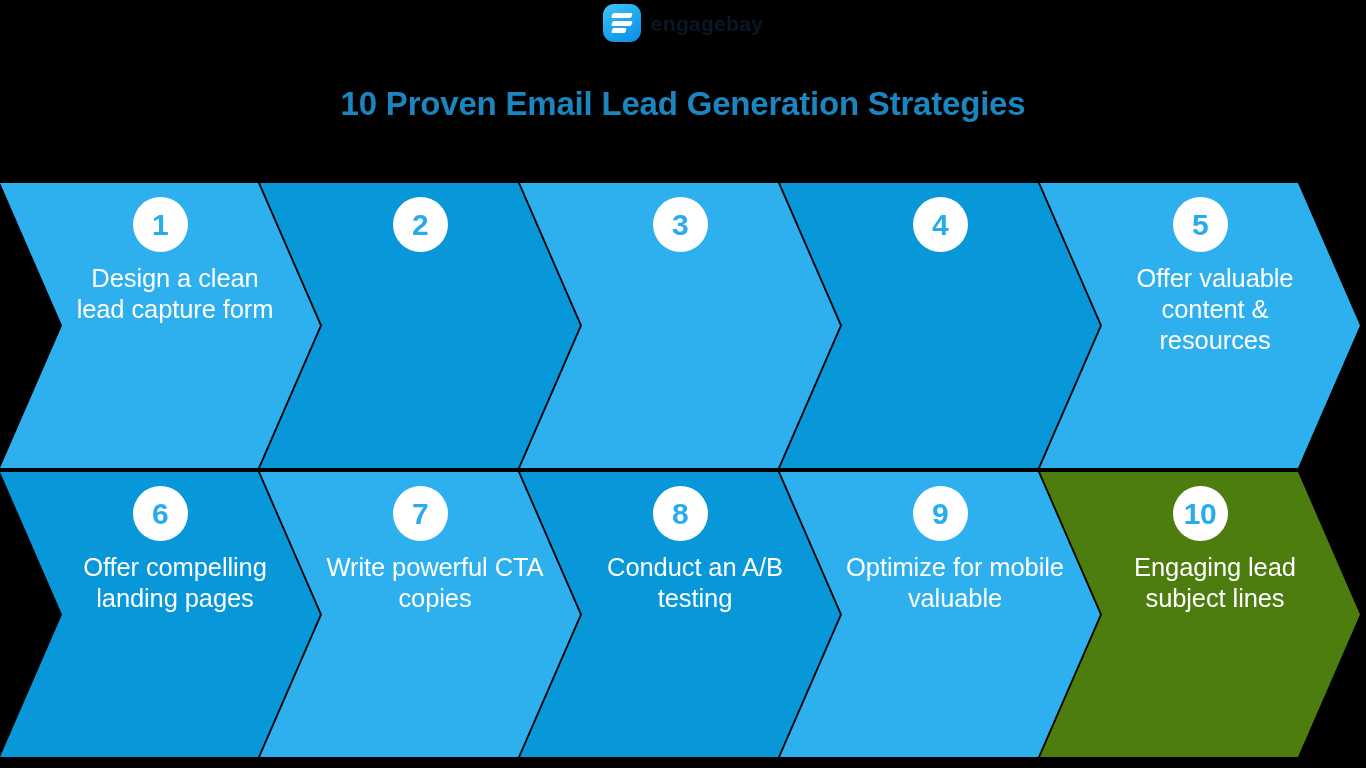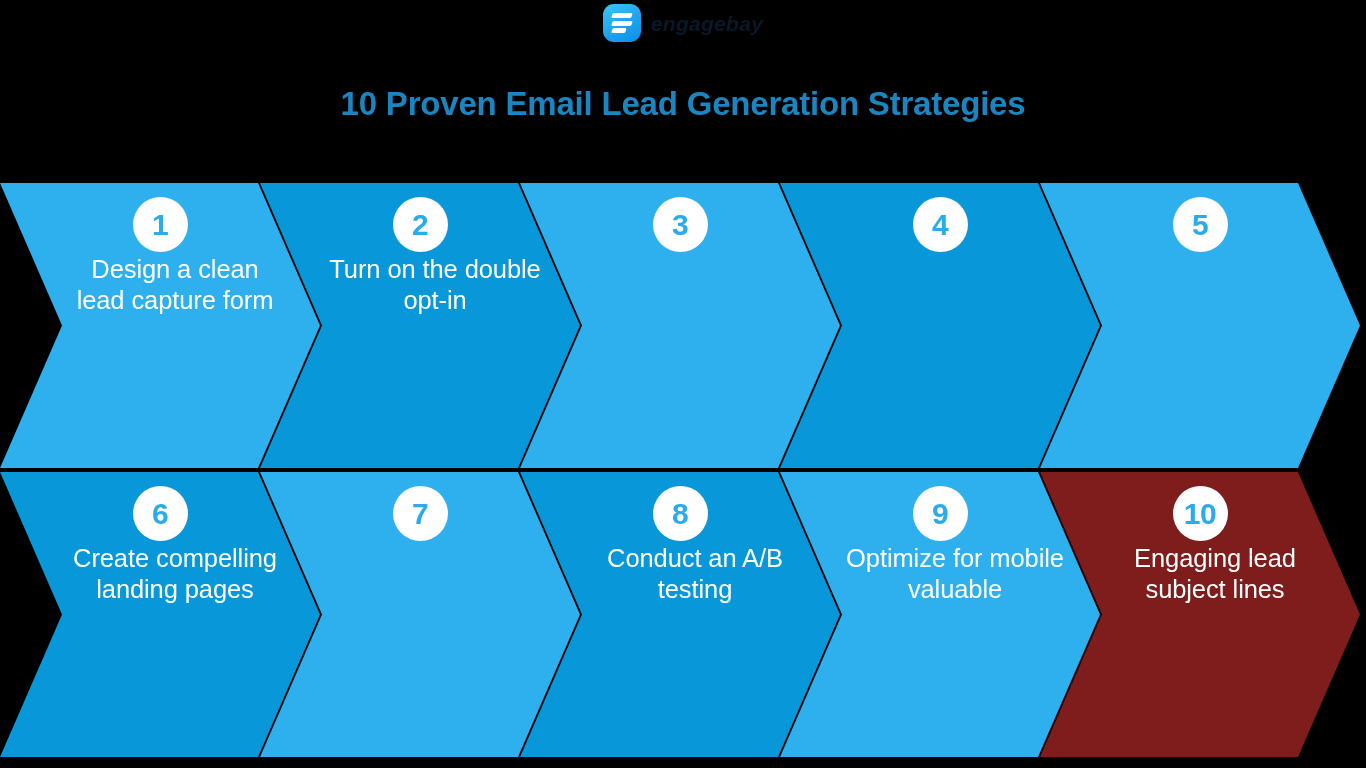--- a/index.html
+++ b/index.html
@@ -20,21 +20,20 @@
   #brand-header {
     position: absolute;
     top: 0;
     left: 0;
     width: 1366px;
     height: 46px;
     display: flex;
     align-items: center;
     justify-content: center;
     gap: 10px;
-    font-style: italic;
   }
   #brand-logo-mark {
     width: 38px;
     height: 38px;
     border-radius: 11px;
     background: linear-gradient(150deg, #3EC6F5 0%, #1EA3EE 55%, #0B8FE8 100%);
     position: relative;
     flex: none;
   }
   #brand-logo-mark i {
@@ -122,21 +121,21 @@
     margin-top: 14px;
     flex: none;
     letter-spacing: -0.5px;
   }
 
   .chev-label {
     color: #ffffff;
     font-size: 25.5px;
     line-height: 1.22;
     text-align: center;
-    margin-top: 2px;
+    margin-top: 11px;
     width: 222px;
     margin-left: 30px;
     font-weight: normal;
     letter-spacing: -0.1px;
   }
 </style>
 </head>
 <body>
 
 <div id="brand-header">
@@ -150,45 +149,46 @@
 
 <div id="page-title">10 Proven Email Lead Generation Strategies</div>
 
 <div class="chev-row" id="chevron-row-1">
     <div class="chev c1" style="background: rgb(46, 175, 238);">
       <div class="num-badge">1</div>
       <div class="chev-label">Design a clean lead capture form</div>
     </div>
     <div class="chev c2" style="background: rgb(8, 151, 216);">
       <div class="num-badge">2</div>
-      <div class="chev-label">Turn on the double opt-in</div>
     </div>
     <div class="chev c3" style="background: rgb(46, 175, 238);">
       <div class="num-badge">3</div>
     </div>
     <div class="chev c4" style="background: rgb(8, 151, 216);">
       <div class="num-badge">4</div>
     </div>
     <div class="chev c5" style="background: rgb(46, 175, 238);">
       <div class="num-badge">5</div>
+      <div class="chev-label">Offer valuable content &amp; resources</div>
     </div>
   </div>
 <div class="chev-row" id="chevron-row-2">
     <div class="chev c1" style="background: rgb(8, 151, 216);">
       <div class="num-badge">6</div>
-      <div class="chev-label">Create compelling landing pages</div>
+      <div class="chev-label">Offer compelling landing pages</div>
     </div>
     <div class="chev c2" style="background: rgb(46, 175, 238);">
       <div class="num-badge">7</div>
+      <div class="chev-label">Write powerful CTA copies</div>
     </div>
     <div class="chev c3" style="background: rgb(8, 151, 216);">
       <div class="num-badge">8</div>
       <div class="chev-label">Conduct an A/B testing</div>
     </div>
     <div class="chev c4" style="background: rgb(46, 175, 238);">
       <div class="num-badge">9</div>
       <div class="chev-label">Optimize for mobile valuable</div>
     </div>
-    <div class="chev c5" style="background: #7f1d1d;">
+    <div class="chev c5" style="background: #4d7c0f;">
       <div class="num-badge">10</div>
       <div class="chev-label">Engaging lead subject lines</div>
     </div>
   </div>
 
 </body></html>

